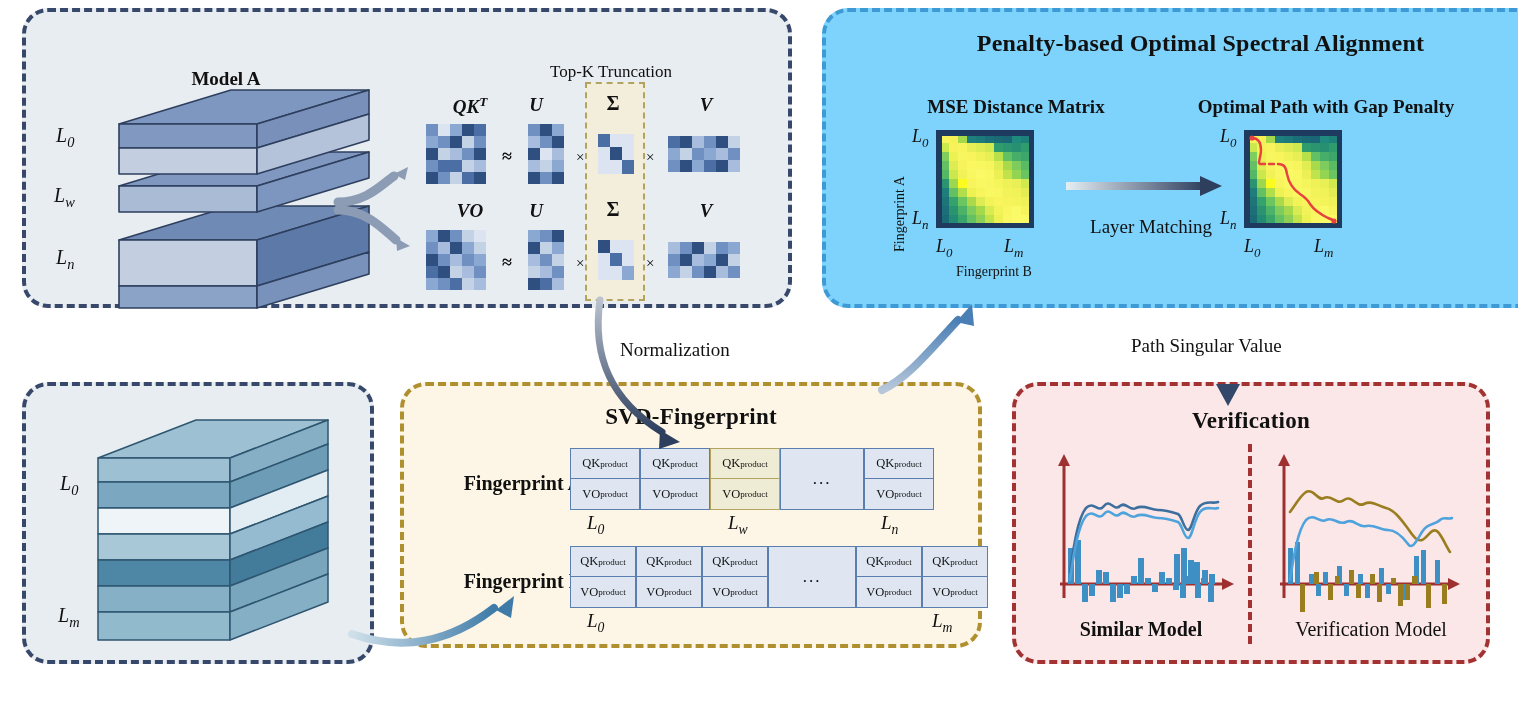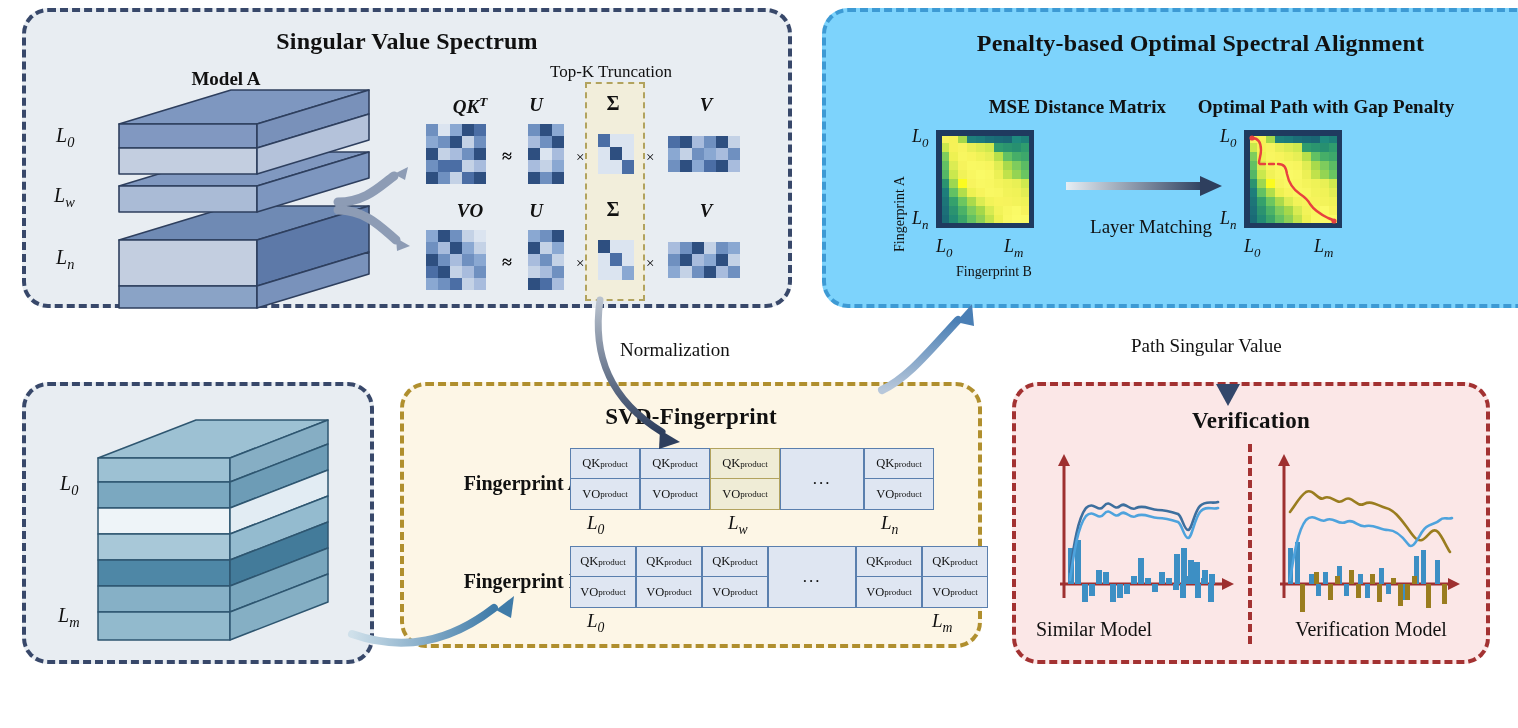--- a/index.html
+++ b/index.html
@@ -32,21 +32,20 @@
   .cellgrp.hl .c.top{border-bottom-color:#b2a35e;}
   .gapcell{position:absolute;box-sizing:border-box;border:1.6px solid #5a7fae;background:#dfe6f2;
            display:flex;align-items:center;justify-content:center;font-size:17px;letter-spacing:2px;}
   sub{font-size:.72em;}
   .vlabel{position:absolute;transform-origin:0 0;}
 </style>
 </head>
 <body>
 
 <div class="panel" id="p-svs">
-  <div class="ptitle" style="top:16px;font-size:24px;">Singular Value Spectrum</div>
 
   <div class="sub" style="left:110px;top:56px;width:180px;font-size:19px;">Model A</div>
 
   <div class="plain" style="left:500px;top:50px;width:170px;text-align:center;font-size:17px;">Top-K  Truncation</div>
 
   <svg width="300" height="230" style="left:75px;top:78px;">
     <g stroke="#2e3f5e" stroke-width="1.6" stroke-linejoin="round">
 
       <polygon points="18,150 130,116 268,116 156,150" fill="#6f8ab4"></polygon>
       <polygon points="18,150 18,196 156,196 156,150" fill="#c3cee0"></polygon>
@@ -393,21 +392,21 @@
 
   <div class="lbl" style="left:183px;top:224px;font-size:19px;">
     <span>L</span><sub>0</sub></div>
   <div class="lbl" style="left:528px;top:224px;font-size:19px;">
     <span>L</span><sub>m</sub></div>
 </div>
 
 <div class="panel" id="p-align">
   <div class="ptitle" style="top:18px;font-size:24px;">Penalty-based Optimal Spectral Alignment</div>
 
-  <div class="sub" style="left:40px;top:84px;width:300px;font-size:19px;text-align:right;">MSE Distance Matrix</div>
+  <div class="sub" style="left:40px;top:84px;width:300px;font-size:19px;">MSE Distance Matrix</div>
   <div class="sub" style="left:330px;top:84px;width:340px;font-size:19px;">Optimal Path with Gap Penalty</div>
 
   <svg width="100" height="100" style="left:110px;top:118px;">
     <g shape-rendering="crispEdges" transform="translate(4,4)">
       <rect x="-4" y="-4" width="98" height="98" fill="#1f3a5f"></rect>
       <g>
         <rect x="0" y="0" width="9" height="9" fill="#f7f35c"></rect>
           <rect x="9" y="0" width="9" height="9" fill="#f6f256"></rect>
           <rect x="18" y="0" width="9" height="9" fill="#a5d84a"></rect>
           <rect x="27" y="0" width="9" height="9" fill="#1e7f7c"></rect>
@@ -698,21 +697,21 @@
       <rect x="128" y="106" width="6" height="30"></rect>
         <rect x="135" y="100" width="6" height="36"></rect>
       <rect x="142" y="112" width="6" height="24"></rect>
         <rect x="149" y="136" width="6" height="14"></rect>
       <rect x="156" y="122" width="6" height="14"></rect>
         <rect x="163" y="126" width="6" height="10"></rect>
     </g>
     <path d="M24,124 C28,96 32,70 40,60 C48,52 52,66 58,58 C64,50 68,64 74,58 C80,53 84,64 90,60 C98,56 104,62 112,62 C120,62 126,64 132,66 C136,68 138,82 142,82 C146,82 148,64 154,58 C160,52 166,56 172,54" stroke="#3d6f9e" stroke-width="2.6" fill="none" stroke-linecap="round"></path>
     <path d="M24,132 C28,104 32,78 40,68 C48,60 52,74 58,66 C64,58 68,72 74,66 C80,61 84,72 90,68 C98,64 104,70 112,70 C120,70 126,72 132,74 C136,76 138,90 142,90 C146,90 148,72 154,64 C160,57 166,62 172,60" stroke="#4ea3dd" stroke-width="2.6" fill="none" stroke-linecap="round"></path>
   </svg>
-  <div class="plain" style="left:20px;top:232px;width:210px;font-size:20px;">Similar Model</div>
+  <div class="plain" style="left:20px;top:232px;width:210px;text-align:center;font-size:20px;font-weight:bold;">Similar Model</div>
 
   <svg width="210" height="170" style="left:250px;top:62px;">
     <g stroke="#9e3030" stroke-width="3" fill="none">
       <line x1="18" y1="150" x2="18" y2="14"></line>
         <path d="M18,6 l-6,12 h12 z" fill="#9e3030" stroke="none"></path>
       <line x1="14" y1="136" x2="186" y2="136"></line>
         <path d="M194,136 l-12,-6 v12 z" fill="#9e3030" stroke="none"></path>
     </g>
     <g fill="#3d8fc4">
       <rect x="22" y="100" width="5" height="36"></rect>

